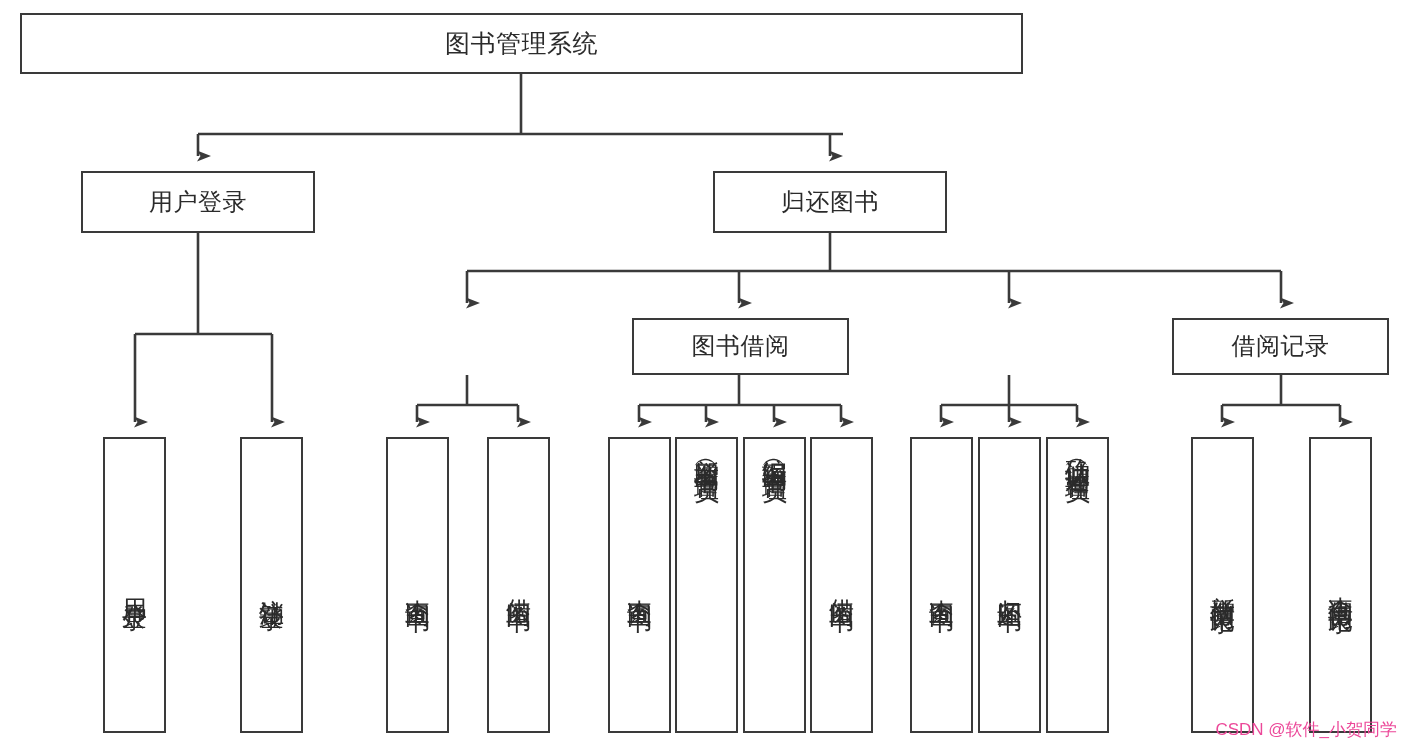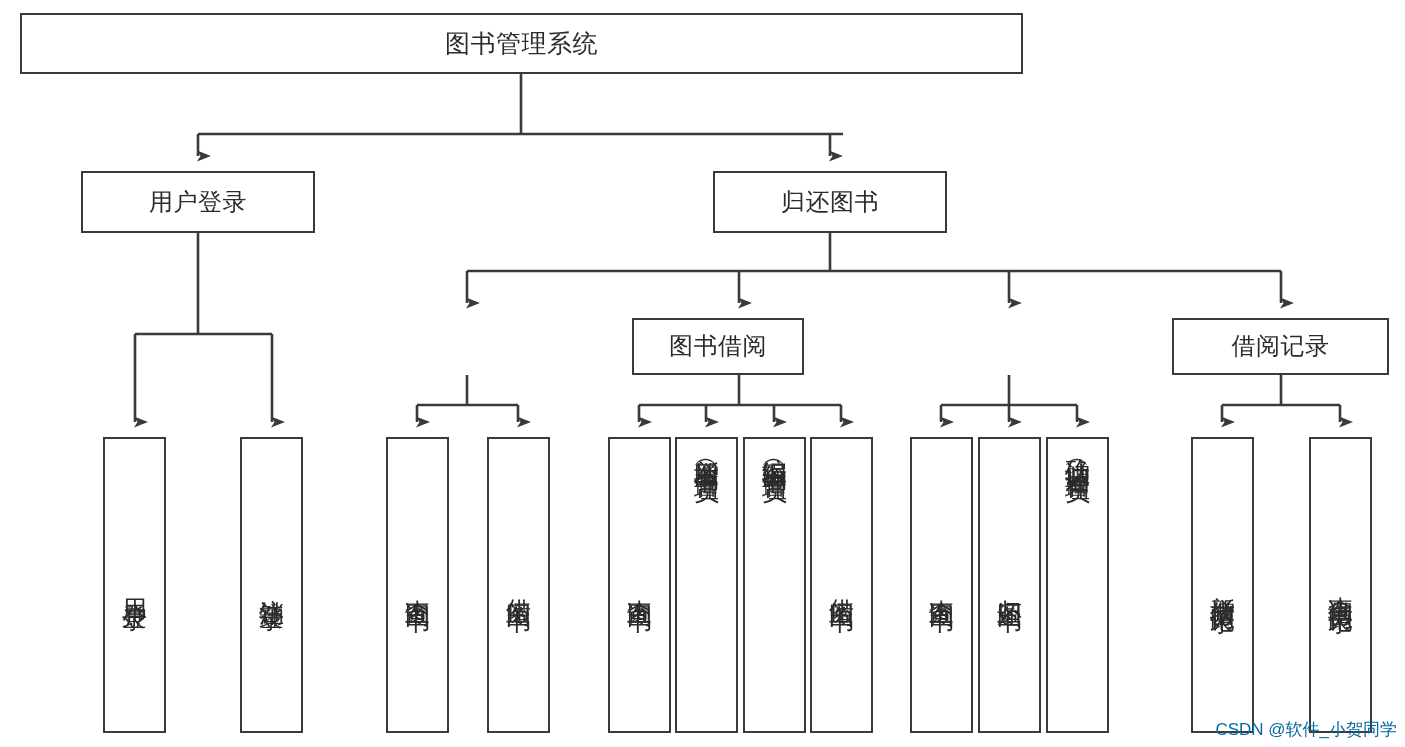--- a/index.html
+++ b/index.html
@@ -63,21 +63,21 @@
     display: block;
   }
   .node.vertical.centered {
     align-items: center;
   }
   .watermark {
     position: absolute;
     right: 8px;
     bottom: 6px;
     font-size: 17px;
-    color: #0369a1;
+    color: #ec4899;
     white-space: nowrap;
     z-index: 5;
     font-family: "Liberation Sans", "DejaVu Sans", sans-serif;
   }
 </style>
 </head>
 <body>
 
 <div id="diagram-root">
 
@@ -137,21 +137,21 @@
 
   <div class="node horizontal" style="left:81px; top:171px; width:234px; height:62px;">
     <span class="node-label">用户登录</span>
   </div>
 
   <div class="node horizontal" style="left:713px; top:171px; width:234px; height:62px;">
     <span class="node-label">归还图书</span>
   </div>
 
 
-  <div class="node horizontal" style="left:632px; top:318px; width:172px; height:57px;">
+  <div class="node horizontal" style="left:632px; top:318px; width:217px; height:57px;">
     <span class="node-label">图书借阅</span>
   </div>
 
 
   <div class="node horizontal" style="left:1172px; top:318px; width:217px; height:57px;">
     <span class="node-label">借阅记录</span>
   </div>
 
   <div class="node vertical centered" style="left:103px; top:437px; width:63px; height:296px;">
     <span class="node-label">用户登录</span>

